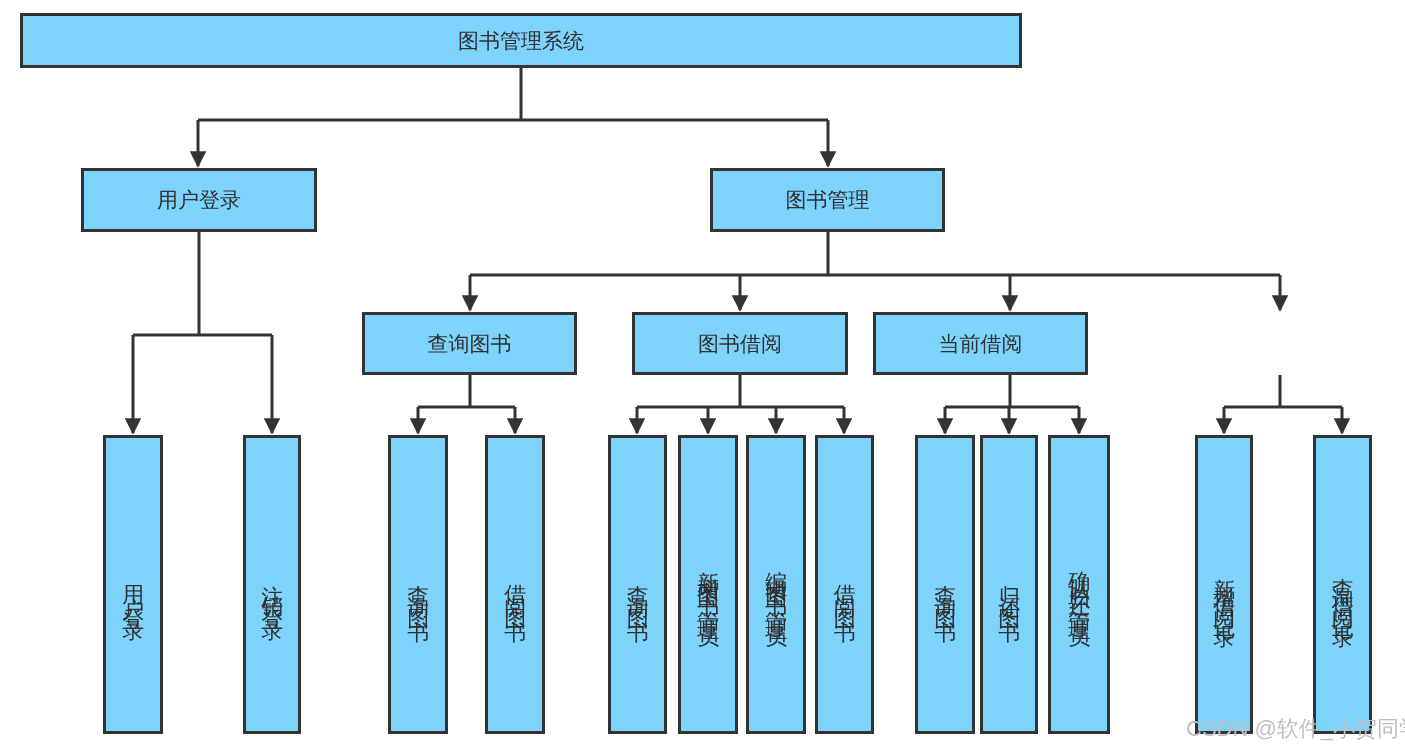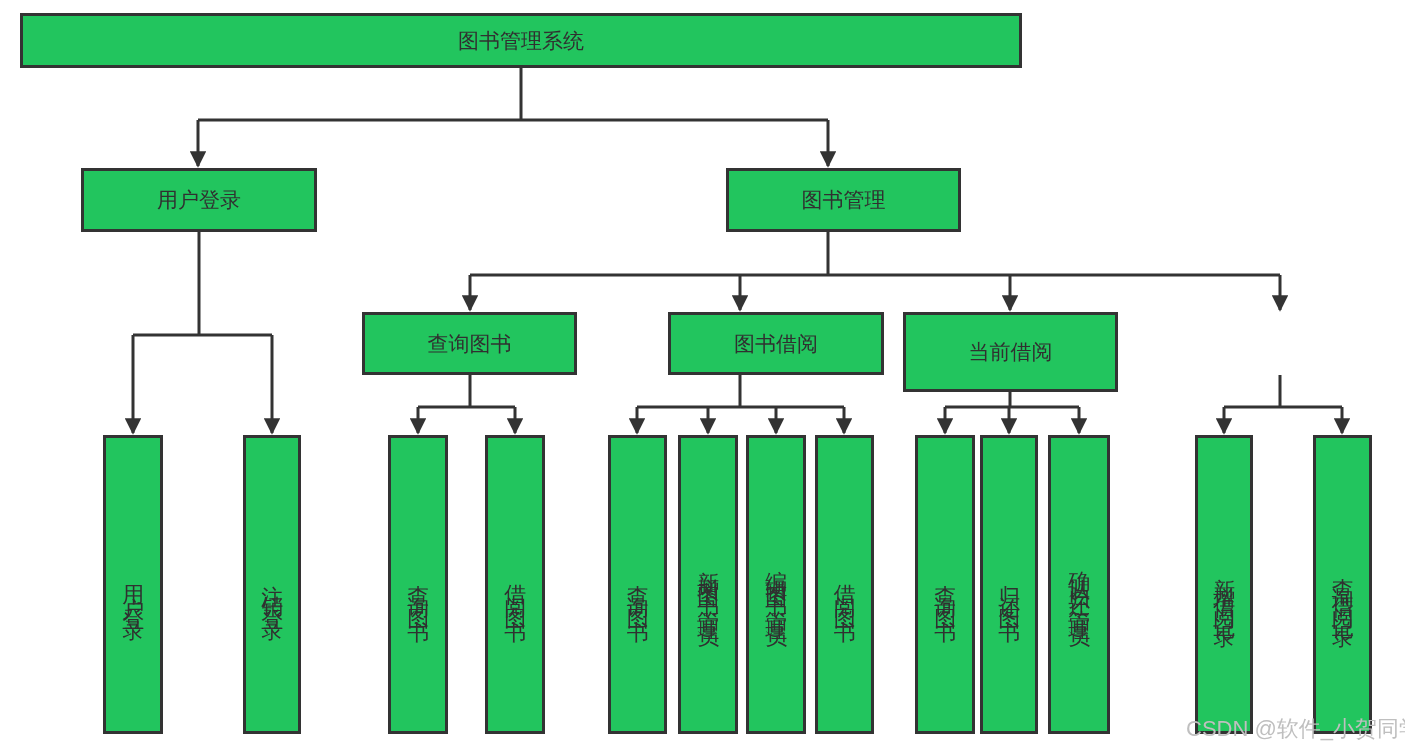--- a/index.html
+++ b/index.html
@@ -17,21 +17,21 @@
     overflow:hidden;
     font-family:"Liberation Sans","DejaVu Sans",sans-serif;
   }
   .connector-layer{position:absolute;left:0;top:0;z-index:1;}
   .cline{stroke:var(--line);stroke-width:3;fill:none;}
   .arrowhead{fill:var(--line);}
   .node{
     position:absolute;
     box-sizing:border-box;
     border:3px solid var(--box-border);
-    background:#22c55e;
+    background:#7dd3fc;
     display:flex;align-items:center;justify-content:center;
     color:var(--text);
     font-size:21px;
     z-index:2;
     line-height:1.2;
   }
   .vlabel{
     writing-mode:vertical-rl;
     text-orientation:mixed;
     font-size:22px;
@@ -91,25 +91,25 @@
     <line class="cline" x1="1079" y1="407" x2="1079" y2="433" marker-end="url(#arrow)"></line>
 
     <path class="cline" d="M1280 375 V407 M1224 407 H1342"></path>
     <line class="cline" x1="1224" y1="407" x2="1224" y2="433" marker-end="url(#arrow)"></line>
     <line class="cline" x1="1342" y1="407" x2="1342" y2="433" marker-end="url(#arrow)"></line>
   </svg>
 
   <div class="node" style="left:20px;top:13px;width:1002px;height:55px">图书管理系统</div>
 
   <div class="node" style="left:81px;top:168px;width:236px;height:64px">用户登录</div>
-  <div class="node" style="left:726px;top:168px;width:235px;height:64px">图书管理</div>
+  <div class="node" style="left:710px;top:168px;width:235px;height:64px">图书管理</div>
 
   <div class="node" style="left:362px;top:312px;width:215px;height:63px">查询图书</div>
-  <div class="node" style="left:668px;top:312px;width:216px;height:63px">图书借阅</div>
-  <div class="node" style="left:903px;top:312px;width:215px;height:80px">当前借阅</div>
+  <div class="node" style="left:632px;top:312px;width:216px;height:63px">图书借阅</div>
+  <div class="node" style="left:873px;top:312px;width:215px;height:63px">当前借阅</div>
 
   <div class="node" style="left:103px;top:435px;width:60px;height:299px">
     <span class="vlabel sp4">用户登录</span>
   </div>
   <div class="node" style="left:243px;top:435px;width:58px;height:299px">
     <span class="vlabel sp4">注销登录</span>
   </div>
 
   <div class="node" style="left:388px;top:435px;width:60px;height:299px">
     <span class="vlabel sp4">查询图书</span>

